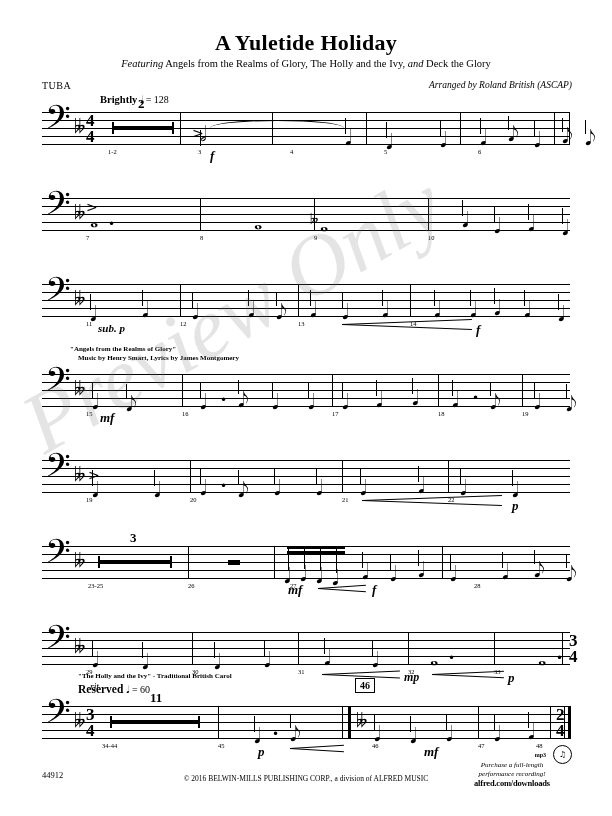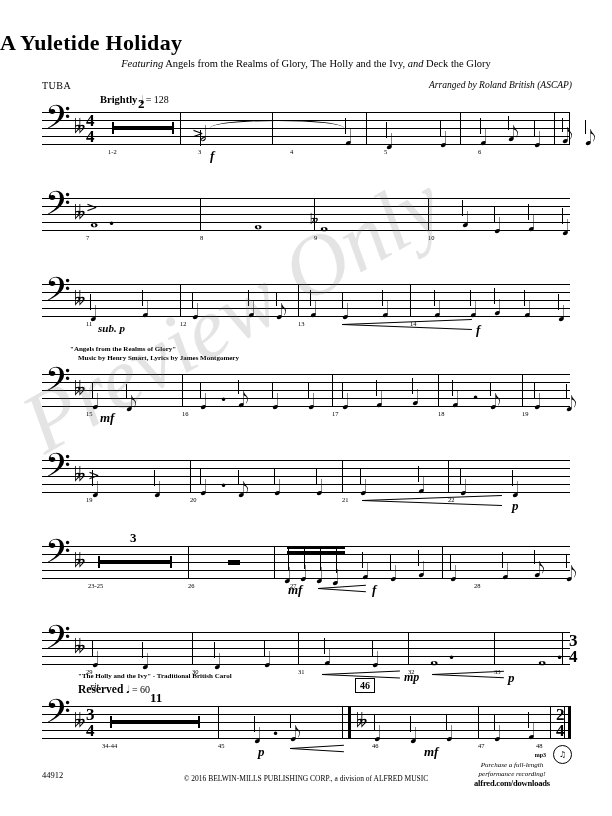--- a/index.html
+++ b/index.html
@@ -19,20 +19,21 @@
     position: absolute;
     inset: 0;
     width: 612px;
     height: 816px;
   }
 
   
   .title {
     position: absolute;
     top: 30px; left: 0; width: 612px;
+    text-align: center;
     font-size: 22px;
     font-weight: bold;
     letter-spacing: 0.3px;
   }
   .subtitle {
     position: absolute;
     top: 58px; left: 0; width: 612px;
     text-align: center;
     font-size: 10.5px;
   }

